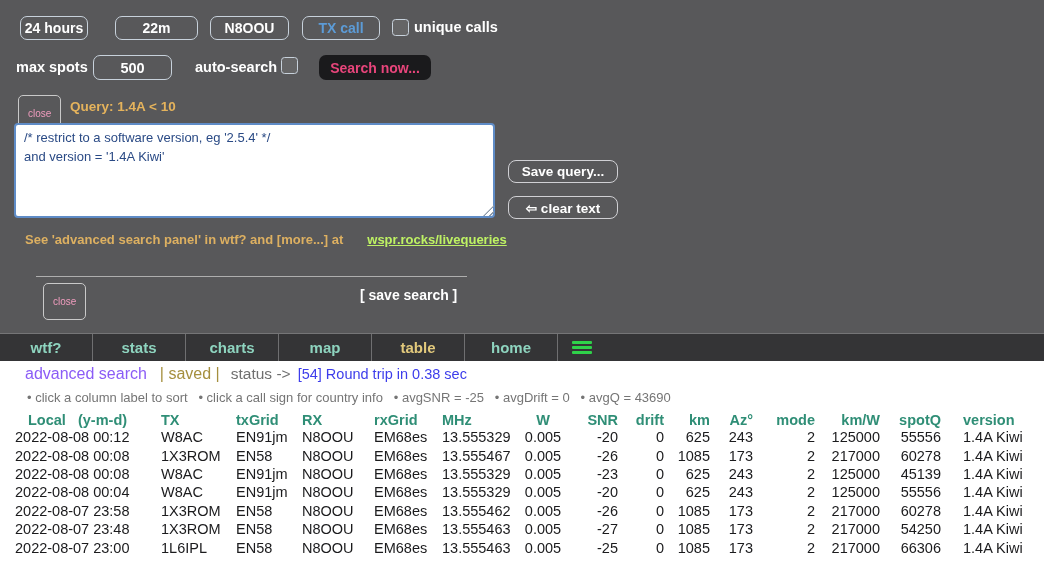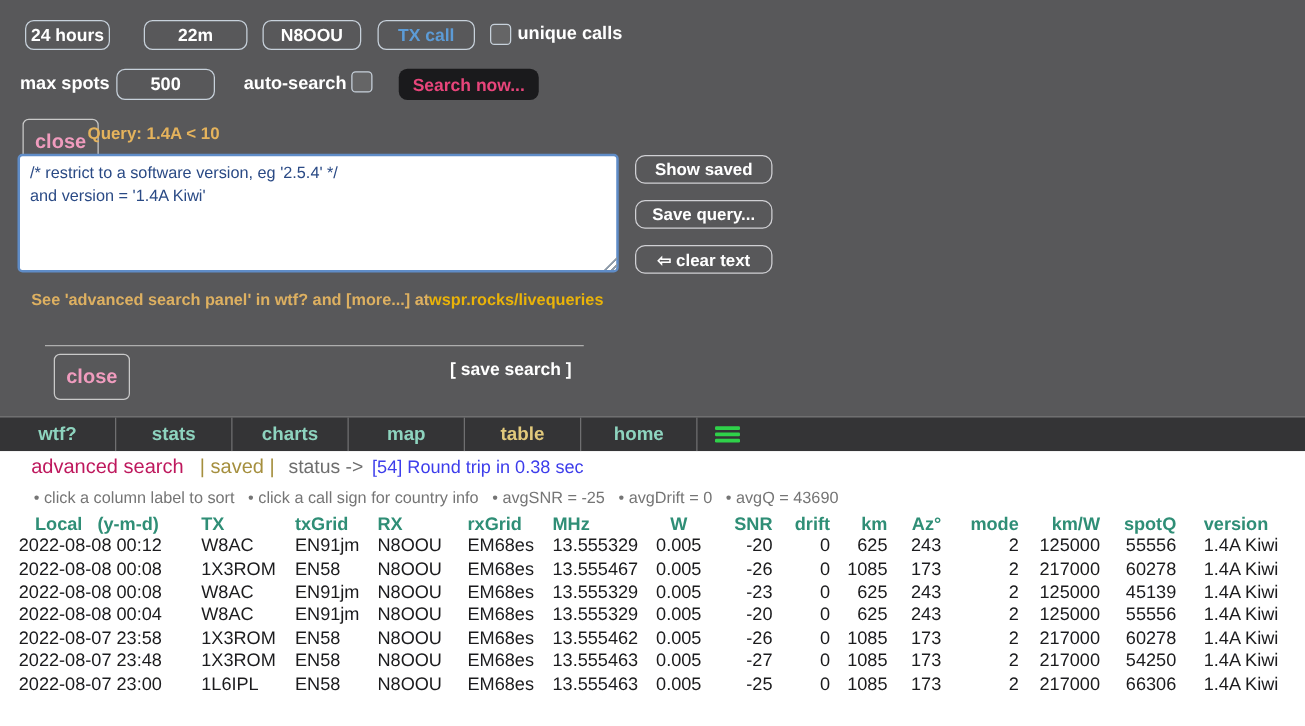--- a/index.html
+++ b/index.html
@@ -15,54 +15,54 @@
   .pill.blue{color:#5c9bd6;}
   .chk{position:absolute;width:17px;height:17px;box-sizing:border-box;
        border:1.5px solid #c7d1db;border-radius:3.5px;background:rgba(255,255,255,0.08);cursor:pointer;}
   .toplabel{position:absolute;color:#ffffff;font-weight:600;font-size:14.5px;}
   .numinput{position:absolute;box-sizing:border-box;height:25px;background:transparent;
             border:1.5px solid #c7d1db;border-radius:7px;color:#ffffff;font-weight:600;
             font-size:14.5px;text-align:center;font-family:inherit;outline:none;}
   .searchbtn{position:absolute;height:25px;background:#1a1a1c;border:none;border-radius:7px;
              color:#e8457b;font-weight:700;font-size:14px;font-family:inherit;cursor:pointer;}
   .closebtn{position:absolute;box-sizing:border-box;background:transparent;
-            border:1.5px solid #c9c9c9;border-radius:5px;color:#f09cbe;font-weight:700;
-            font-size:16px;height:37px;padding:0 9px;font-family:inherit;cursor:pointer;}
+            border:1.5px solid #c9c9c9;border-radius:5px;color:#f09cbe;font-weight:400;
+            font-size:10px;height:37px;padding:0 9px;font-family:inherit;cursor:pointer;}
   .querylbl{position:absolute;color:#e5b35c;font-weight:700;font-size:13.5px;}
   .sqltext{position:absolute;left:14px;top:123px;width:481px;height:95px;box-sizing:border-box;
            border:2px solid #5f8cc7;border-radius:4px;background:#ffffff;color:#2a4a85;
            font-size:13px;line-height:1.45;padding:4px 8px;resize:none;font-family:inherit;outline:none;}
   .resize-handle{position:absolute;left:483px;top:205px;width:11px;height:11px;
                  background:repeating-linear-gradient(-45deg,transparent 0 2.5px,#8d9aa8 2.5px 4px);
                  clip-path:polygon(100% 0,100% 100%,0 100%);}
   .sidebtn{position:absolute;left:508px;width:110px;height:23px;box-sizing:border-box;
            background:transparent;border:1.5px solid #d0d0d4;border-radius:8px;color:#ffffff;
            font-weight:600;font-size:13.5px;font-family:inherit;cursor:pointer;}
   .seeline{position:absolute;left:25px;top:232px;font-size:13px;font-weight:700;color:#ddb061;}
-  .seeline a{color:#eab308;margin-left:0;cursor:pointer;}
+  .seeline a{color:#bef264;text-decoration:underline;margin-left:24px;cursor:pointer;}
   .hrline{position:absolute;left:36px;top:276px;width:431px;height:1px;background:#aeaeae;}
   .instruction{position:absolute;left:133px;top:288px;color:#ddb061;font-weight:700;font-size:13.5px;}
   .savesearch{position:absolute;left:360px;top:287px;color:#ffffff;font-weight:700;font-size:14px;cursor:pointer;}
 
   
   .navbar{position:absolute;left:0;top:333px;width:1044px;height:28px;background:#343436;
           border-top:1px solid #757577;box-sizing:border-box;display:flex;}
   .nav-tab{width:93px;box-sizing:border-box;border-right:1px solid #6f6f71;display:flex;
            align-items:center;justify-content:center;color:#8ed4bf;font-weight:700;
            font-size:15px;cursor:pointer;}
   .nav-tab.active{color:#e2c97c;}
   .nav-menu{width:48px;box-sizing:border-box;display:flex;align-items:center;
             justify-content:center;cursor:pointer;}
   .burger{display:flex;flex-direction:column;gap:2.2px;}
   .burger span{display:block;width:20px;height:2.8px;background:#2fd14a;border-radius:1px;}
 
   
   .content{position:absolute;left:0;top:361px;width:1044px;height:220px;background:#ffffff;}
   .statusrow{position:absolute;left:25px;top:4px;display:flex;align-items:baseline;white-space:pre;}
-  .adv{color:#be185d;font-size:16px;cursor:pointer;}
+  .adv{color:#8b5cf6;font-size:16px;cursor:pointer;}
   .saved{color:#a58f3e;font-size:16px;margin-left:13px;cursor:pointer;}
   .statlbl{color:#6f6f6f;font-size:15.5px;margin-left:11px;}
   .statval{color:#3d3deb;font-size:14.5px;margin-left:7px;}
   .hints{position:absolute;left:27px;top:29px;font-size:13px;color:#757575;white-space:pre;}
   table.spots{position:absolute;left:15px;top:47px;border-collapse:collapse;table-layout:fixed;}
   table.spots th{color:#2f8e76;font-weight:700;font-size:14.5px;white-space:pre;height:20px;
                  padding:0;vertical-align:bottom;cursor:pointer;}
   table.spots td{font-size:14.5px;color:#1b1b1d;height:18.4px;padding:0;white-space:nowrap;
                  vertical-align:middle;}
 </style>
@@ -85,21 +85,20 @@
     <span class="toplabel" style="left:195px;top:59px">auto-search</span>
     <span class="chk" style="left:281px;top:57px"></span>
     <button class="searchbtn" style="left:319px;top:55px;width:112px">Search now...</button>
 
     <button class="closebtn" style="left:18px;top:95px">close</button>
     <span class="querylbl" style="left:70px;top:99px">Query: 1.4A &lt; 10</span>
 
     <textarea class="sqltext" spellcheck="false" style="">/* restrict to a software version, eg '2.5.4' */
 and version = '1.4A Kiwi'</textarea>
     <span class="resize-handle"></span>
-    <button class="sidebtn" style="top:124px">Show saved</button>
     <button class="sidebtn" style="top:160px">Save query...</button>
     <button class="sidebtn" style="top:196px">⇦ clear text</button>
 
     <div class="seeline"><span>See 'advanced search panel' in wtf? and [more...] at</span><a>wspr.rocks/livequeries</a></div>
 
     <div class="hrline"></div>
     <button class="closebtn" style="left:43px;top:283px">close</button>
     <span class="savesearch">[ save search ]</span>
   </div>
 

